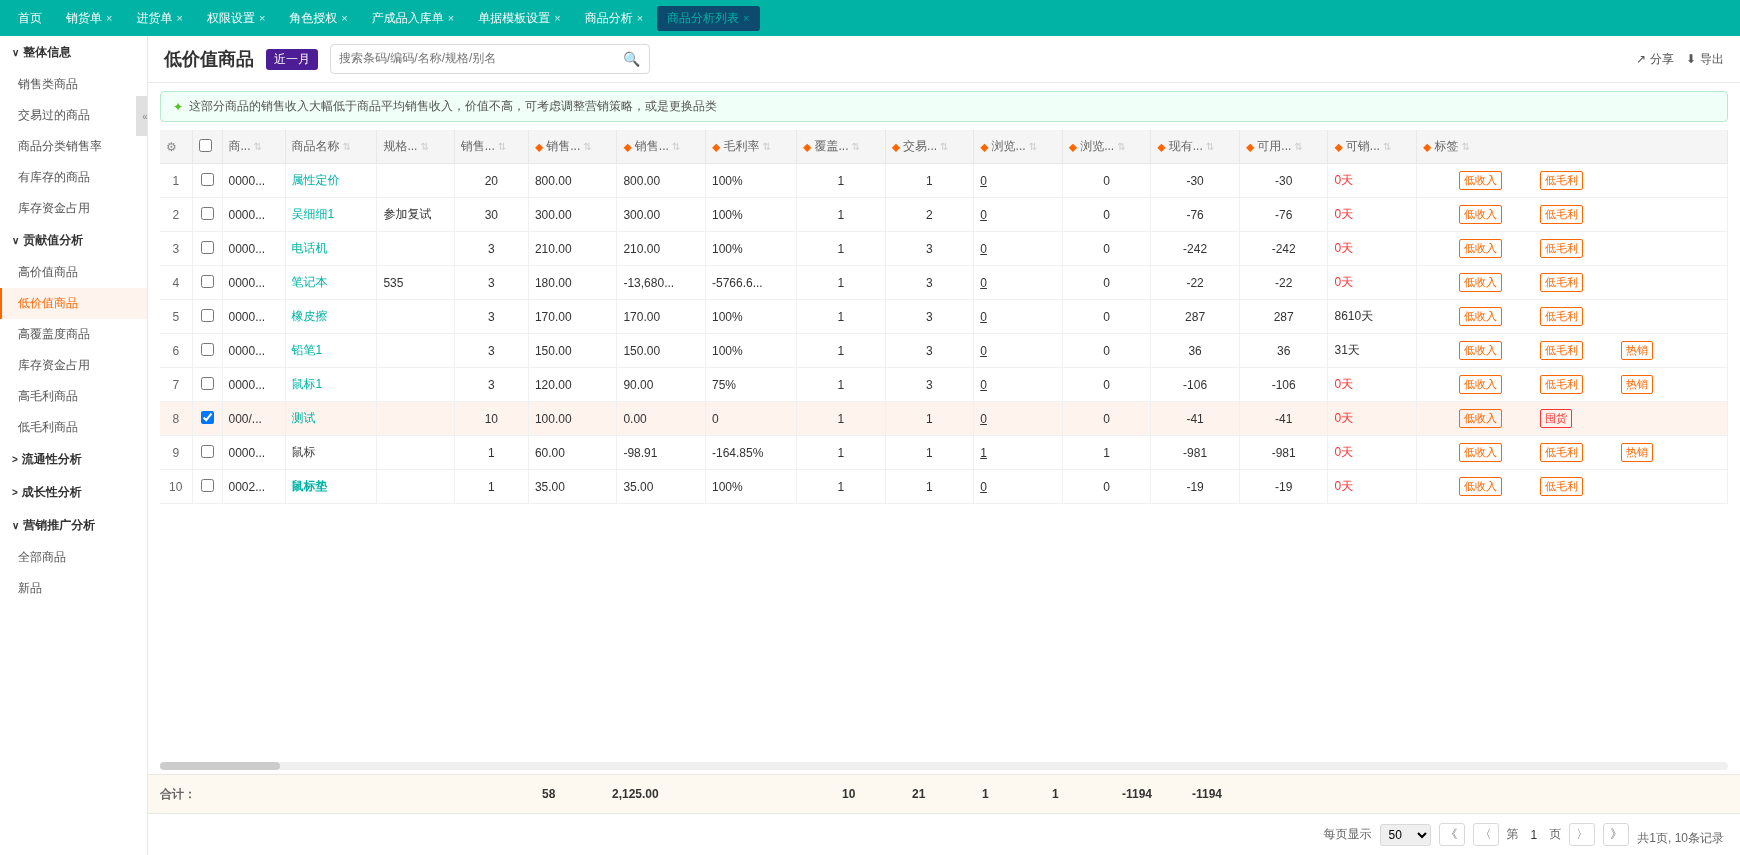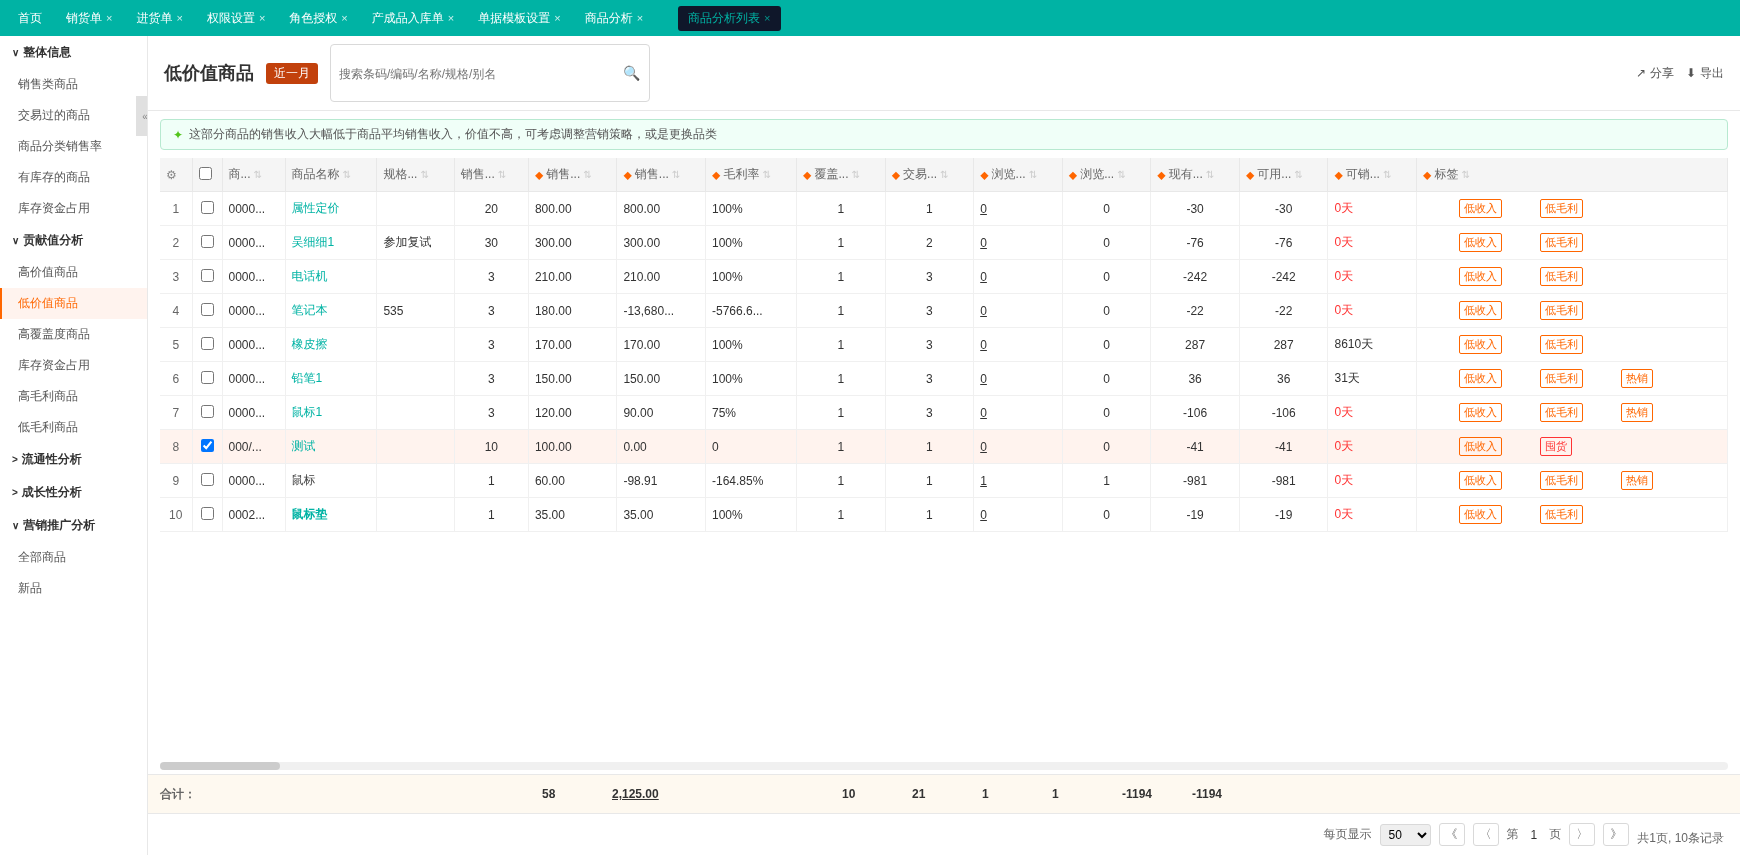--- a/index.html
+++ b/index.html
@@ -18,21 +18,21 @@
       color: #fff;
       padding: 4px 10px;
       cursor: pointer;
       border-radius: 3px;
       white-space: nowrap;
       display: flex;
       align-items: center;
       gap: 4px;
       font-size: 13px;
     }
-    .nav-item.active { background: #0f172a; color: #00b3a4; margin-left: 21px; }
+    .nav-item.active { background: #0c4a6e; color: #00b3a4; }
     .nav-close {
       font-size: 11px;
       opacity: 0.8;
       cursor: pointer;
     }
 
     
     .main-layout {
       display: flex;
       height: calc(855px - 36px);
@@ -104,32 +104,32 @@
       padding: 8px 16px;
       border-bottom: 1px solid #e8e8e8;
       gap: 12px;
     }
     .content-title {
       font-size: 18px;
       font-weight: bold;
       color: #333;
     }
     .time-badge {
-      background: #c2410c;
+      background: #4c1d95;
       color: #fff;
       padding: 2px 8px;
       border-radius: 3px;
       font-size: 12px;
     }
     .search-box {
       display: flex;
-      align-items: flex-end;
+      align-items: flex-start;
       border: 1px solid #d9d9d9;
       border-radius: 4px;
-      padding: 20px 8px;
+      padding: 6px 8px;
       flex: 1;
       max-width: 320px;
       gap: 6px;
     }
     .search-box input {
       border: none;
       outline: none;
       flex: 1;
       font-size: 12px;
       color: #999;
@@ -715,21 +715,21 @@
 
     <div class="scrollbar-container">
       <div class="scrollbar-thumb"></div>
     </div>
 
     <div class="table-footer">
       <span class="footer-label">合计：</span>
       <div class="footer-values">
         <span style="width:320px;display:inline-block;"></span>
         <span class="footer-cell" style="width:70px;">58</span>
-        <span class="footer-cell" style="width:80px;text-decoration:underline;">2,125.00</span>
+        <span class="footer-cell" style="width:80px;">2,125.00</span>
         <span class="footer-cell" style="width:80px;"></span>
         <span class="footer-cell" style="width:70px;"></span>
         <span class="footer-cell" style="width:70px;">10</span>
         <span class="footer-cell" style="width:70px;">21</span>
         <span class="footer-cell" style="width:70px;">1</span>
         <span class="footer-cell" style="width:70px;">1</span>
         <span class="footer-cell" style="width:70px;">-1194</span>
         <span class="footer-cell" style="width:70px;">-1194</span>
       </div>
     </div>

